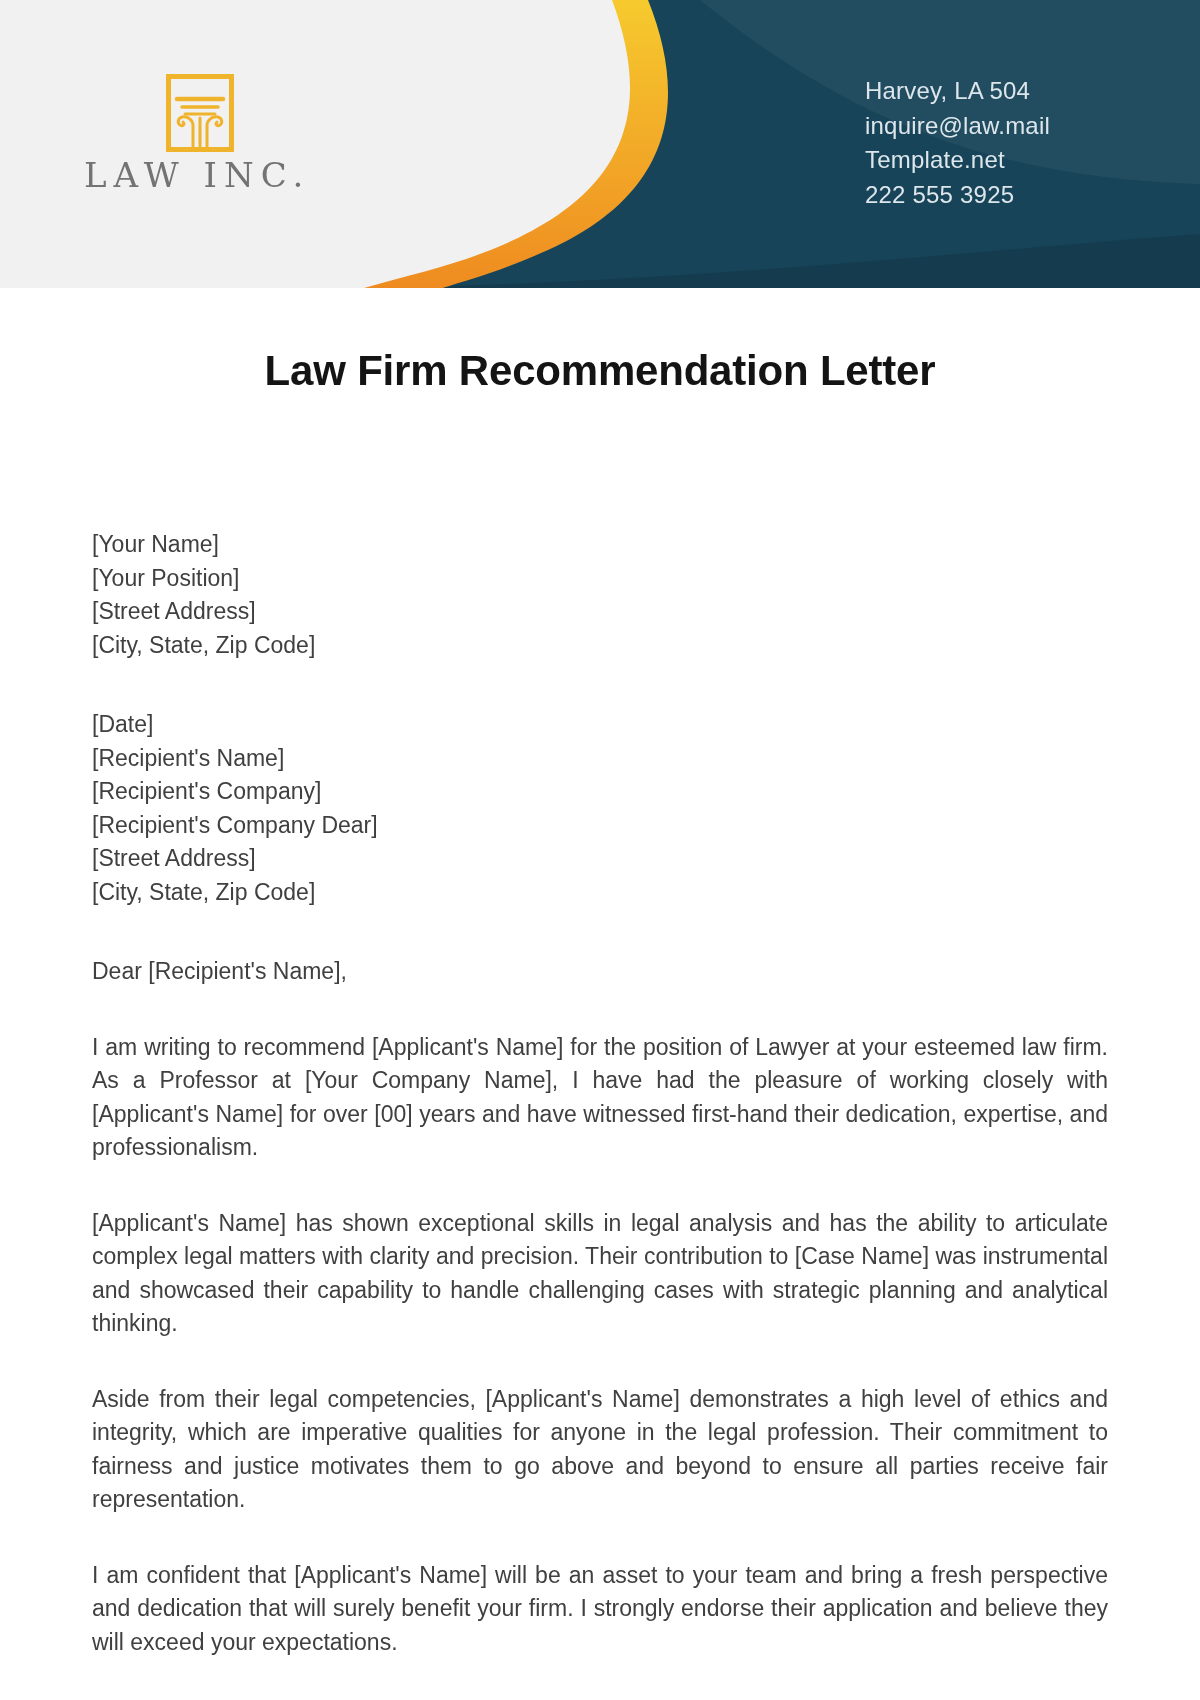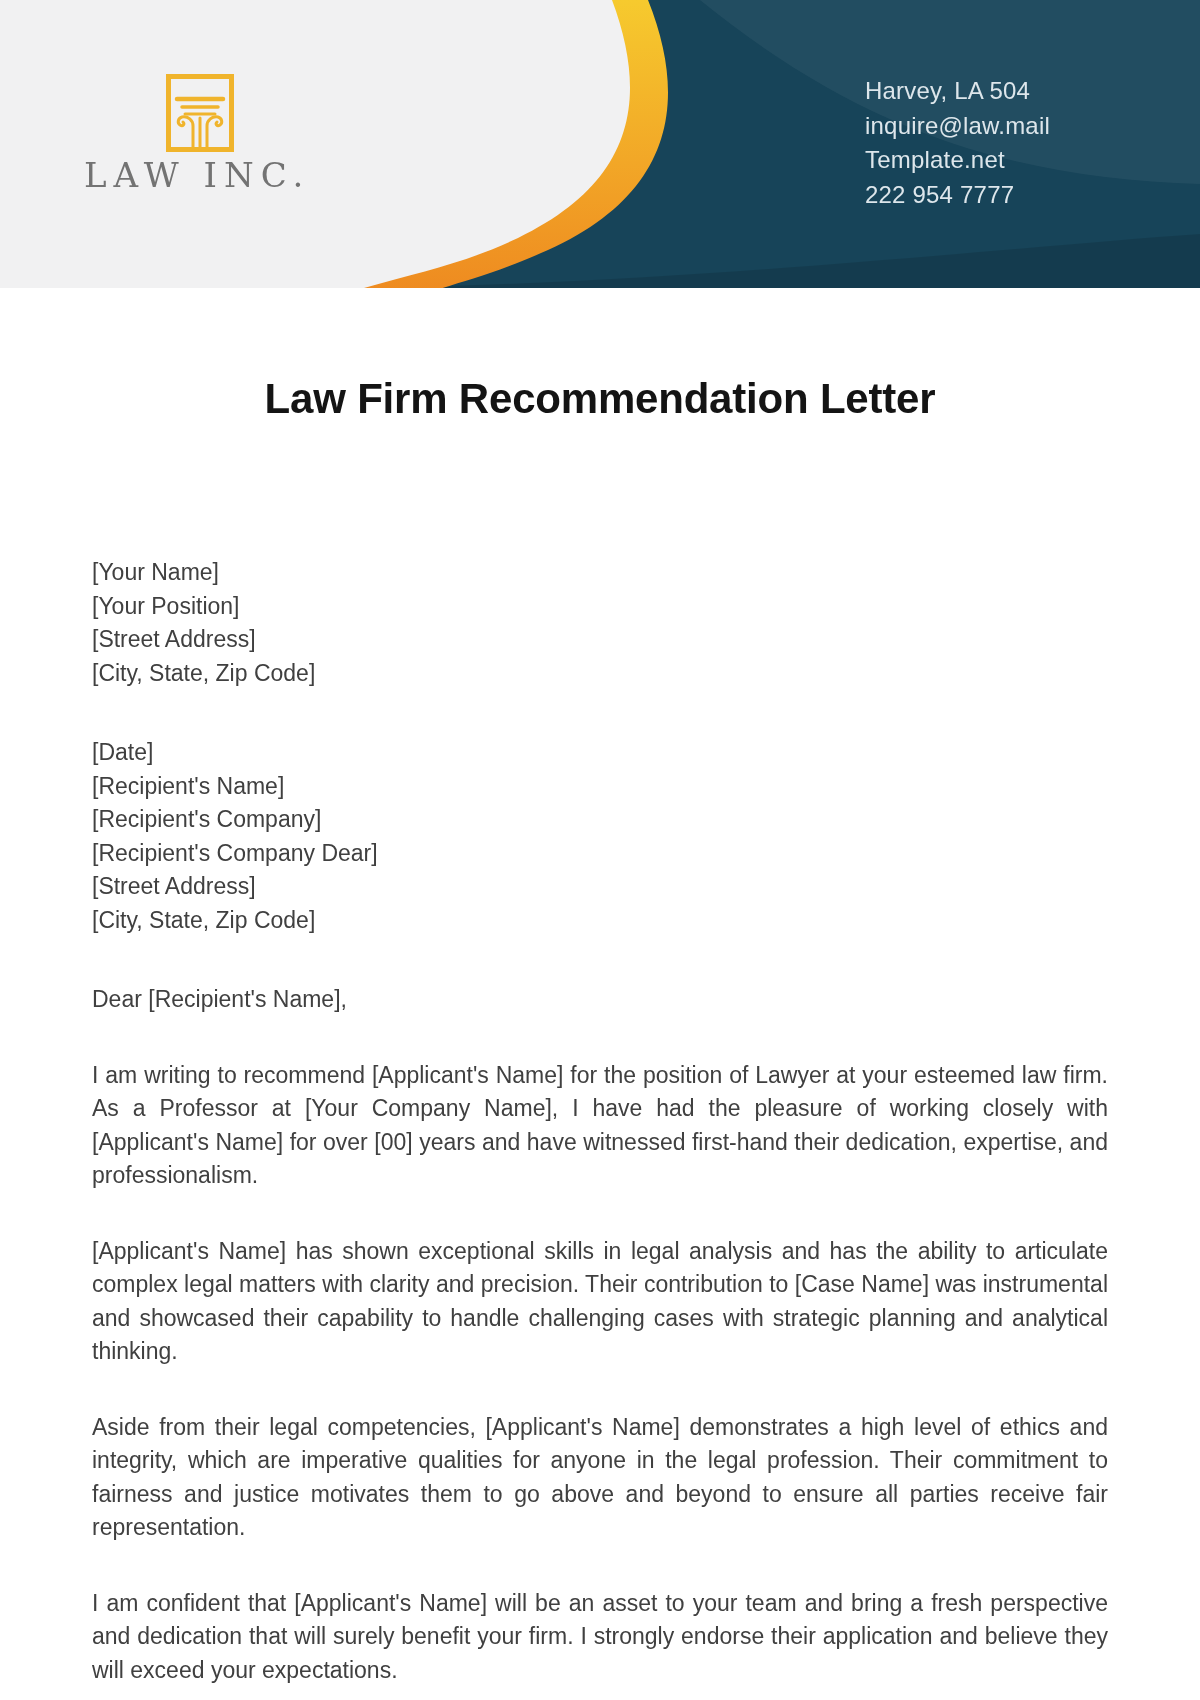--- a/index.html
+++ b/index.html
@@ -16,21 +16,21 @@
     font-family:"DejaVu Serif", serif; font-size:34px; font-weight:500;
     letter-spacing:7px; color:#737373;
   }
   .contact {
     position:absolute; top:74px; right:150px; 
     font-size:24px; line-height:34.5px; color:#dde6eb; letter-spacing:0.2px;
   }
   
   .main { padding:0 92px; color:#404040; font-size:23px; line-height:33.5px; }
   .title {
-    margin:0; padding-top:88px; text-align:center;
+    margin:0; padding-top:60px; text-align:center;
     font-size:42px; line-height:46px; font-weight:bold; color:#141414;
     letter-spacing:-0.2px;
   }
   .block { margin-top:46px; }
   .block-first { margin-top:134px; }
   .block div { min-height:33.5px; }
   .sal { margin-top:46px; }
   .para { margin:42px 0 0 0; text-align:justify; }
 </style>
 </head>
@@ -69,21 +69,21 @@
         <path d="M41,75 L41,52 C41,46 46,42 52,43 C56,44 57,49 54,51 C51,53 49,50 51,48" stroke-width="3"></path>
         <line x1="34" y1="44" x2="34" y2="75" stroke-width="3"></line>
       </g>
     </svg>
     <div class="logo-text">LAW INC.</div>
 
     <div class="contact">
       <div>Harvey, LA 504</div>
       <div>inquire@law.mail</div>
       <div>Template.net</div>
-      <div>222 954 7777</div>
+      <div>222 555 3925</div>
     </div>
   </div>
 
   <div class="main">
     <h1 class="title">Law Firm Recommendation Letter</h1>
 
     <div class="block block-first">
       <div>[Your Name]</div>
       <div>[Your Position]</div>
       <div>[Street Address]</div>

